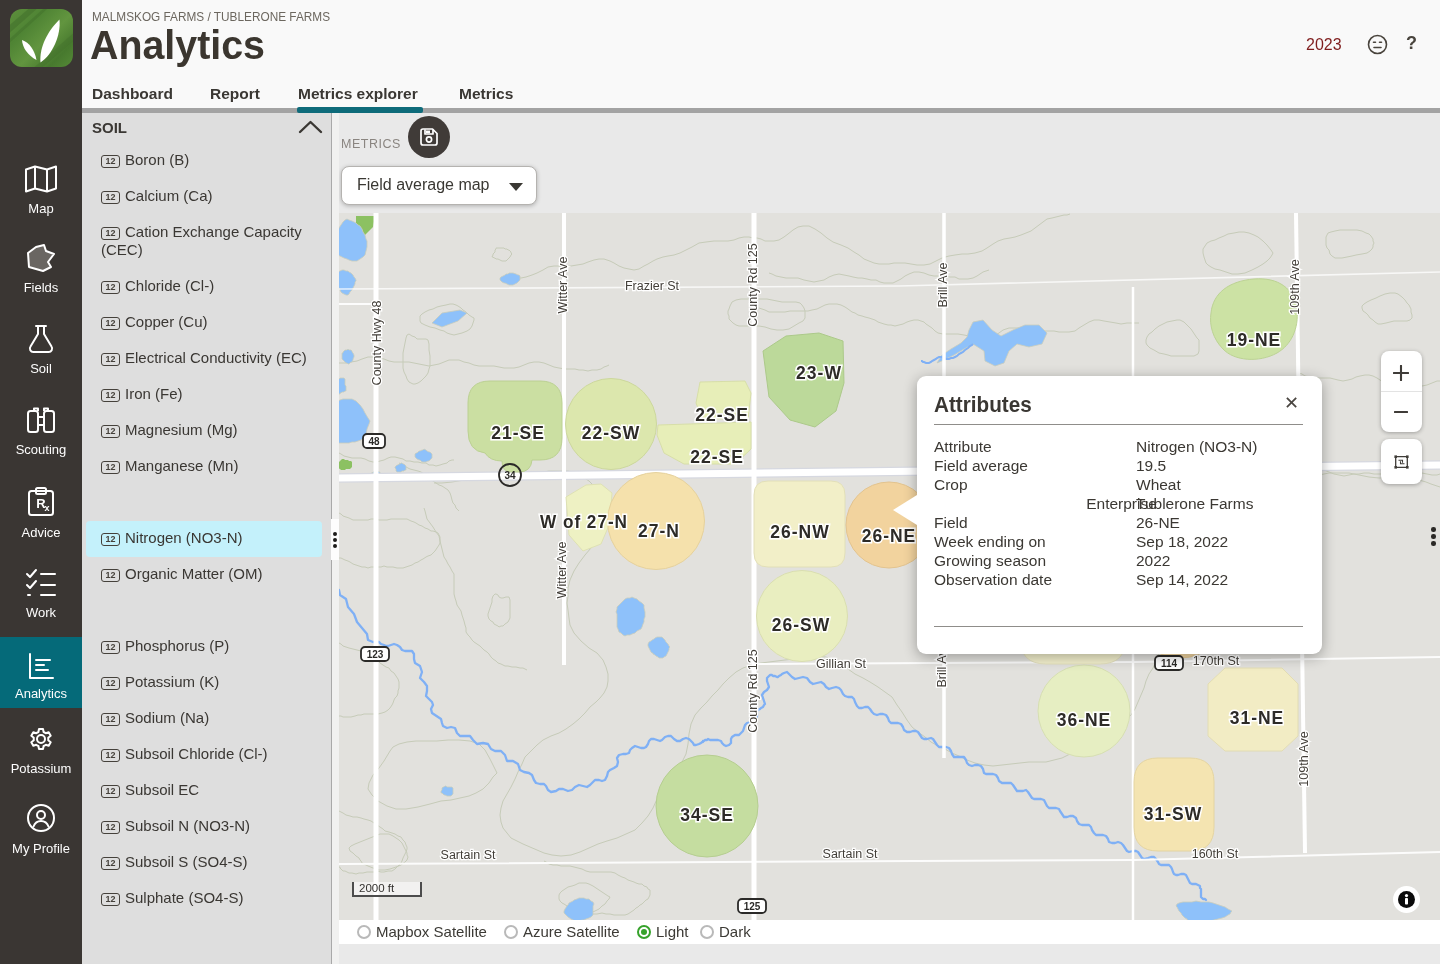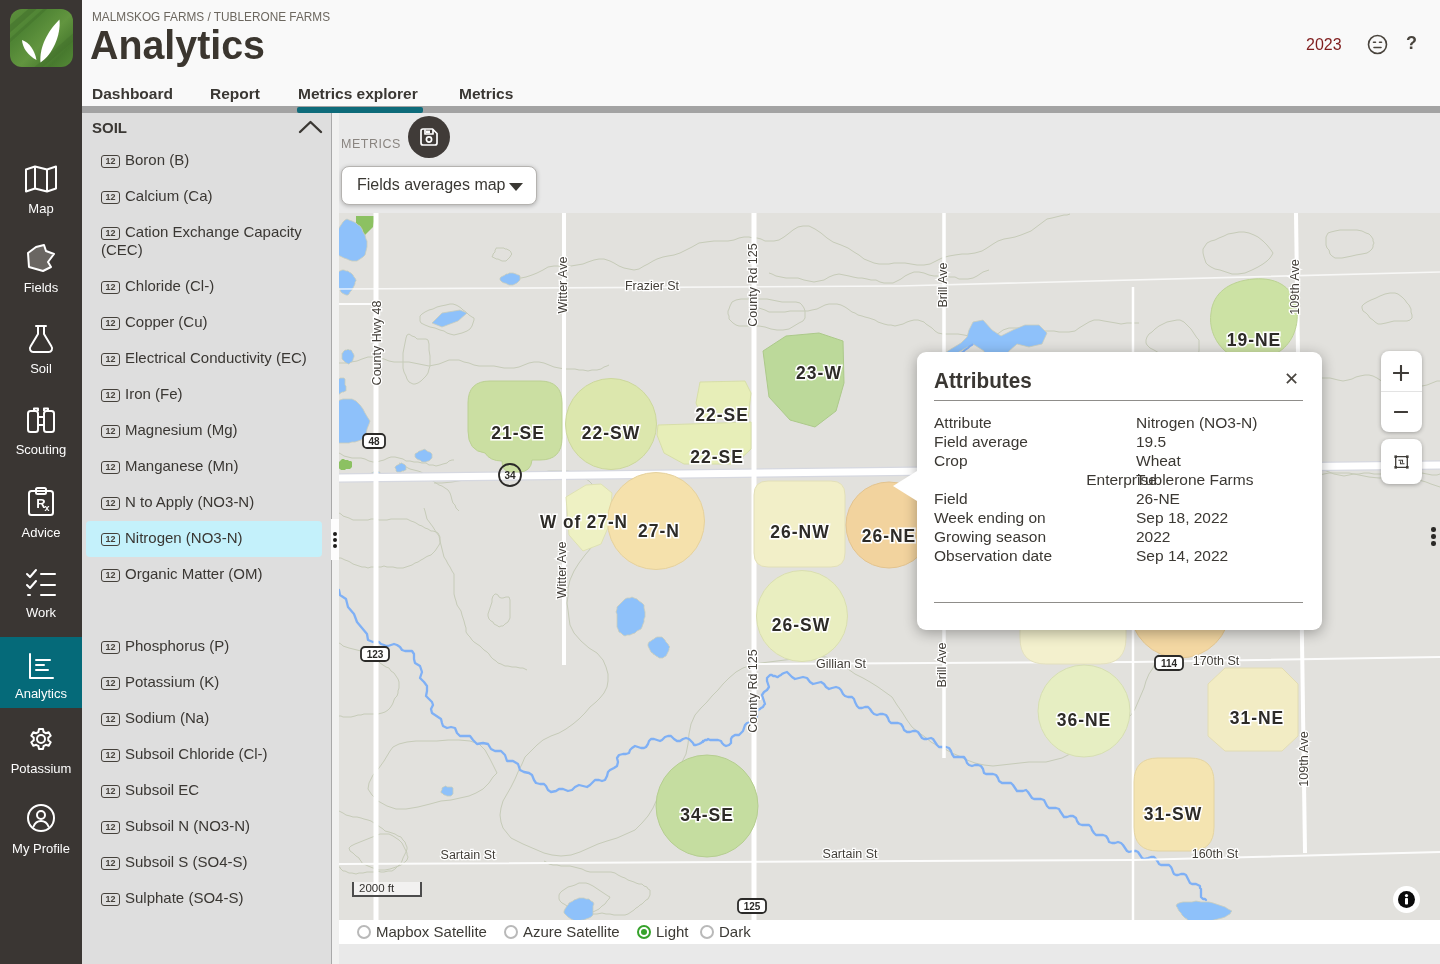--- a/index.html
+++ b/index.html
@@ -5,21 +5,21 @@
 * { margin:0; padding:0; box-sizing:border-box; }
 html,body { width:1440px; height:964px; overflow:hidden; font-family:"Liberation Sans", sans-serif; background:#e9e9e9; }
 
 #sidebar { position:absolute; left:0; top:0; width:82px; height:964px; background:#3a3633; z-index:30; }
 #logo { position:absolute; left:10px; top:9px; width:63px; height:58px; border-radius:12px; overflow:hidden; background:linear-gradient(135deg,#5d8f3c 0%,#4f8434 30%,#62953f 55%,#47792e 80%,#558a37 100%); }
 .navitem { position:absolute; left:0; width:82px; text-align:center; color:#fff; }
 .navitem .lbl { position:absolute; width:82px; text-align:center; font-size:13px; color:#fdfdfd; }
 .navitem svg { position:absolute; left:50%; transform:translateX(-50%); }
 #nav-analytics-bg { position:absolute; left:0; top:637px; width:82px; height:71px; background:#056a79; }
 
-#header { position:absolute; left:82px; top:0; width:1358px; height:113px; background:#f9f9f9; border-bottom:7px solid #a3a3a3; z-index:20; }
+#header { position:absolute; left:82px; top:0; width:1358px; height:113px; background:#f9f9f9; border-bottom:5px solid #a3a3a3; z-index:20; }
 #crumb { position:absolute; left:10px; top:9px; font-size:13.5px; color:#6c675f; transform:scaleX(0.875); transform-origin:left top; }
 #title { position:absolute; left:8px; top:25px; font-size:41px; line-height:41px; font-weight:bold; color:#3b362f; transform:scaleX(0.96); transform-origin:left top; }
 #yr { position:absolute; left:1224px; top:36px; font-size:16px; color:#7f1d1d; }
 #qm { position:absolute; left:1324px; top:33px; font-size:18px; color:#49443d; font-weight:bold;}
 .tab { position:absolute; top:85px; font-size:15.5px; font-weight:bold; color:#3a3733; }
 #tabline { position:absolute; left:215px; top:107px; width:126px; height:6px; background:#0e6b7a; border-radius:2px; }
 
 #panel { position:absolute; left:82px; top:113px; width:249px; height:851px; background:#dedede; z-index:10; }
 #soilhead { position:absolute; left:10px; top:6px; font-size:15px; font-weight:bold; color:#3a3733; }
 .mrow { position:absolute; left:4px; width:236px; border-radius:4px; padding:8px 0 0 15px; font-size:15px; color:#3a3733; line-height:18px; }
@@ -30,21 +30,21 @@
 #divdots { position:absolute; left:331px; top:519px; width:8px; height:41px; background:#fdfdfd; z-index:16; }
 .ddot { position:absolute; left:2.2px; width:4px; height:4px; border-radius:50%; background:#1c1b19; }
 
 #maparea { position:absolute; left:339px; top:113px; width:1101px; height:851px; background:#e9e9e9; }
 #metricslbl { position:absolute; left:2px; top:24px; font-size:12.5px; color:#8a8580; letter-spacing:.5px; }
 #savebtn { position:absolute; left:69px; top:3px; width:42px; height:42px; border-radius:50%; background:#403b38; }
 #dd { position:absolute; left:2px; top:53px; width:196px; height:39px; background:#fff; border:1px solid #b5b3b0; border-radius:8px; box-shadow:0 1px 4px rgba(0,0,0,.25); }
 #dd span { position:absolute; left:15px; top:9px; font-size:16px; color:#3a3833; }
 #mapbox { position:absolute; left:0px; top:100px; width:1101px; height:707px; overflow:hidden; }
 
-#popup { position:absolute; left:578px; top:239px; width:405px; height:278px; background:#fff; border-radius:9px; box-shadow:0 3px 14px rgba(0,0,0,.32); z-index:8; }
+#popup { position:absolute; left:578px; top:263px; width:405px; height:278px; background:#fff; border-radius:9px; box-shadow:0 3px 14px rgba(0,0,0,.32); z-index:8; }
 #popup .ptr { position:absolute; left:-24px; top:119px; width:0; height:0; border:15px solid transparent; border-right:24px solid #fff; border-left:none; }
 #popup h3 { position:absolute; left:17px; top:16px; font-size:22px; font-weight:bold; color:#3a3733; transform:scaleX(0.94); transform-origin:left top; }
 #popup .x { position:absolute; left:367px; top:16px; font-size:18px; color:#4a4641; }
 #popup .hr1 { position:absolute; left:17px; top:48px; width:369px; height:1px; background:#8f8d8a; }
 #popup .hr2 { position:absolute; left:17px; top:250px; width:369px; height:1px; background:#8f8d8a; }
 .prow { position:absolute; left:17px; width:375px; font-size:15.5px; color:#3b3833; }
 .prow b { position:absolute; left:202px; font-weight:normal; }
 
 #zoomctl { position:absolute; left:1042px; top:238px; width:41px; height:81px; background:#fff; border-radius:8px; box-shadow:0 1px 4px rgba(0,0,0,.3); z-index:9;}
 #zoomctl .mid { position:absolute; left:0; top:40px; width:41px; height:1px; background:#e3e3e3; }
@@ -174,21 +174,20 @@
     </svg>
   <div class="mrow" style="top:30px;"><span class="badge">12</span>Boron (B)</div>
   <div class="mrow" style="top:66px;"><span class="badge">12</span>Calcium (Ca)</div>
   <div class="mrow" style="top:102px;"><span class="badge">12</span>Cation Exchange Capacity (CEC)</div>
   <div class="mrow" style="top:156px;"><span class="badge">12</span>Chloride (Cl-)</div>
   <div class="mrow" style="top:192px;"><span class="badge">12</span>Copper (Cu)</div>
   <div class="mrow" style="top:228px;"><span class="badge">12</span>Electrical Conductivity (EC)</div>
   <div class="mrow" style="top:264px;"><span class="badge">12</span>Iron (Fe)</div>
   <div class="mrow" style="top:300px;"><span class="badge">12</span>Magnesium (Mg)</div>
   <div class="mrow" style="top:336px;"><span class="badge">12</span>Manganese (Mn)</div>
-  <div class="mrow" style="top:372px;"><span class="badge">12</span>N to Apply (NO3-N)</div>
   <div class="mrow sel" style="top:408px;"><span class="badge">12</span>Nitrogen (NO3-N)</div>
   <div class="mrow" style="top:444px;"><span class="badge">12</span>Organic Matter (OM)</div>
   <div class="mrow" style="top:516px;"><span class="badge">12</span>Phosphorus (P)</div>
   <div class="mrow" style="top:552px;"><span class="badge">12</span>Potassium (K)</div>
   <div class="mrow" style="top:588px;"><span class="badge">12</span>Sodium (Na)</div>
   <div class="mrow" style="top:624px;"><span class="badge">12</span>Subsoil Chloride (Cl-)</div>
   <div class="mrow" style="top:660px;"><span class="badge">12</span>Subsoil EC</div>
   <div class="mrow" style="top:696px;"><span class="badge">12</span>Subsoil N (NO3-N)</div>
   <div class="mrow" style="top:732px;"><span class="badge">12</span>Subsoil S (SO4-S)</div>
   <div class="mrow" style="top:768px;"><span class="badge">12</span>Sulphate (SO4-S)</div>
@@ -205,21 +204,21 @@
   <div id="metricslbl">METRICS</div>
   <div id="savebtn">
       <svg style="position:absolute;left:10px;top:10px;" width="22" height="22" viewBox="0 0 22 22" fill="none" stroke="#fff" stroke-width="1.7" stroke-linejoin="round">
         <path d="M3 5 A2 2 0 0 1 5 3 H14.5 L19 7.5 V17 A2 2 0 0 1 17 19 H5 A2 2 0 0 1 3 17 Z"></path>
         <path d="M7 3.5 V8 H15 V3.5"></path>
         <rect x="8" y="4.5" width="4" height="2.6" fill="#fff" stroke="none"></rect>
         <circle cx="11" cy="13.5" r="2.6"></circle>
       </svg>
     </div>
   <div id="dd">
-      <span>Fields averages map</span>
+      <span>Field average map</span>
       <svg style="position:absolute;left:167px;top:16px;" width="14" height="8" viewBox="0 0 14 8">
         <path d="M0 0 H14 L7 8 Z" fill="#3a3833"></path>
       </svg>
     </div>
   <div id="mapbox"><svg width="1101" height="707" viewBox="0 0 1101 707">
         <rect width="1101" height="707" fill="#e2e1dd"></rect>
         <defs>
           <filter id="soft" x="-5%" y="-5%" width="110%" height="110%">
             <feGaussianBlur stdDeviation="0.7"></feGaussianBlur>
           </filter>

